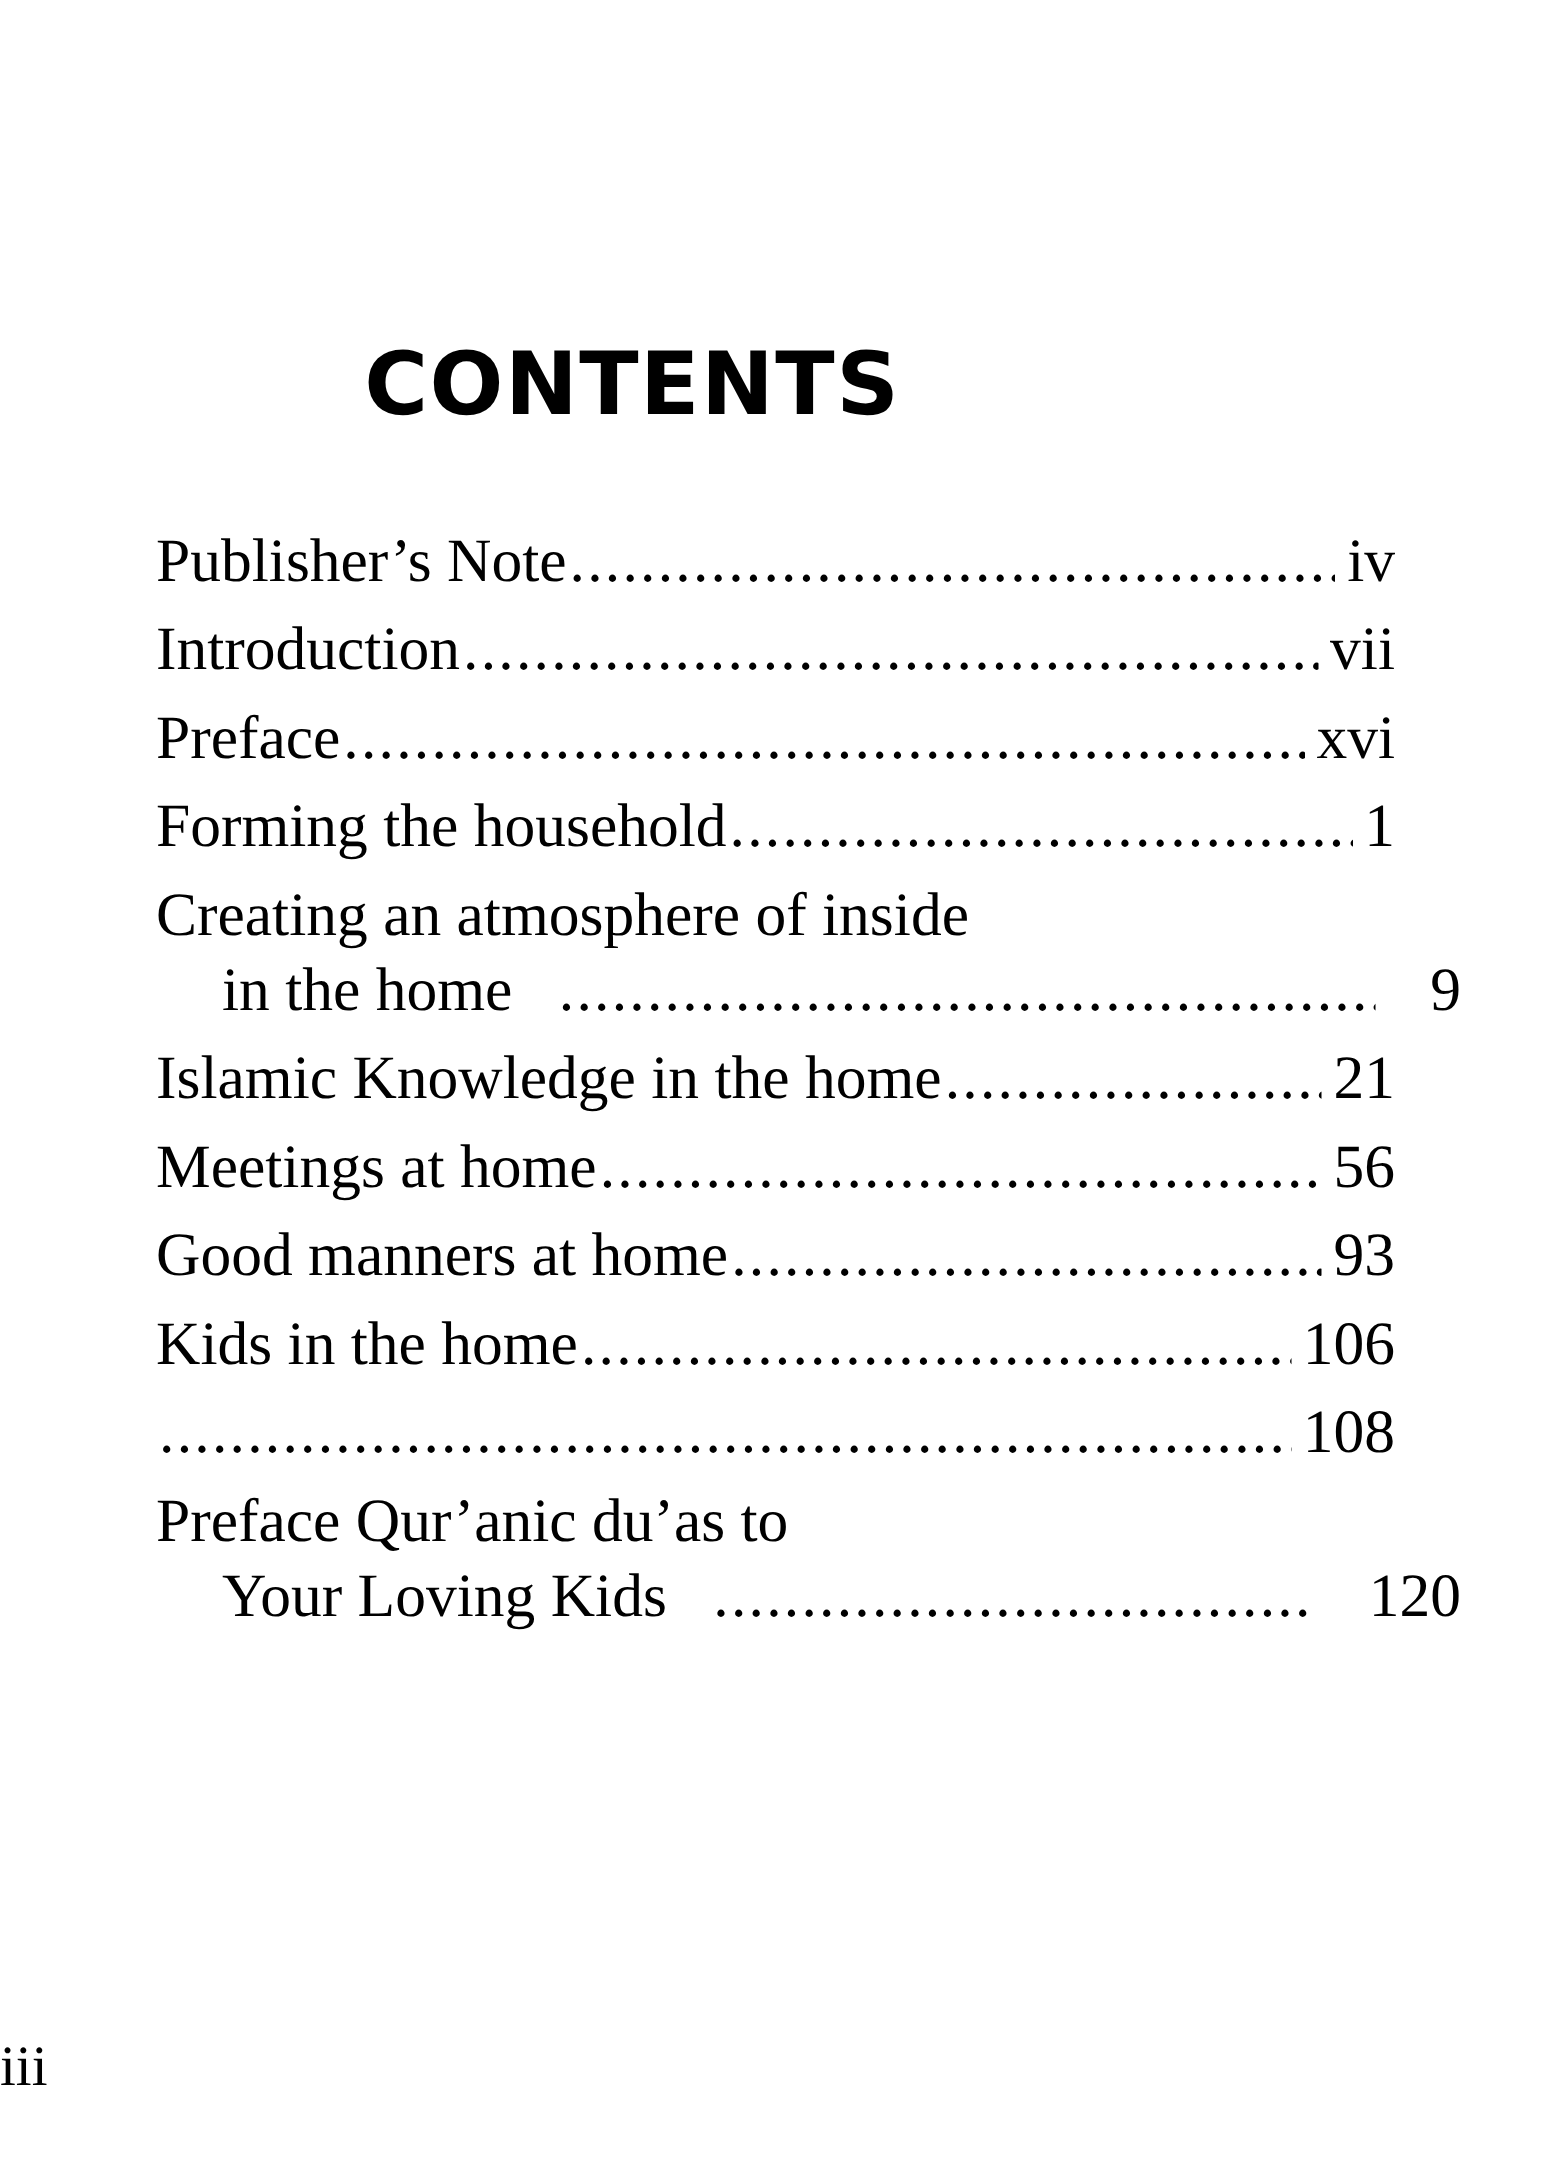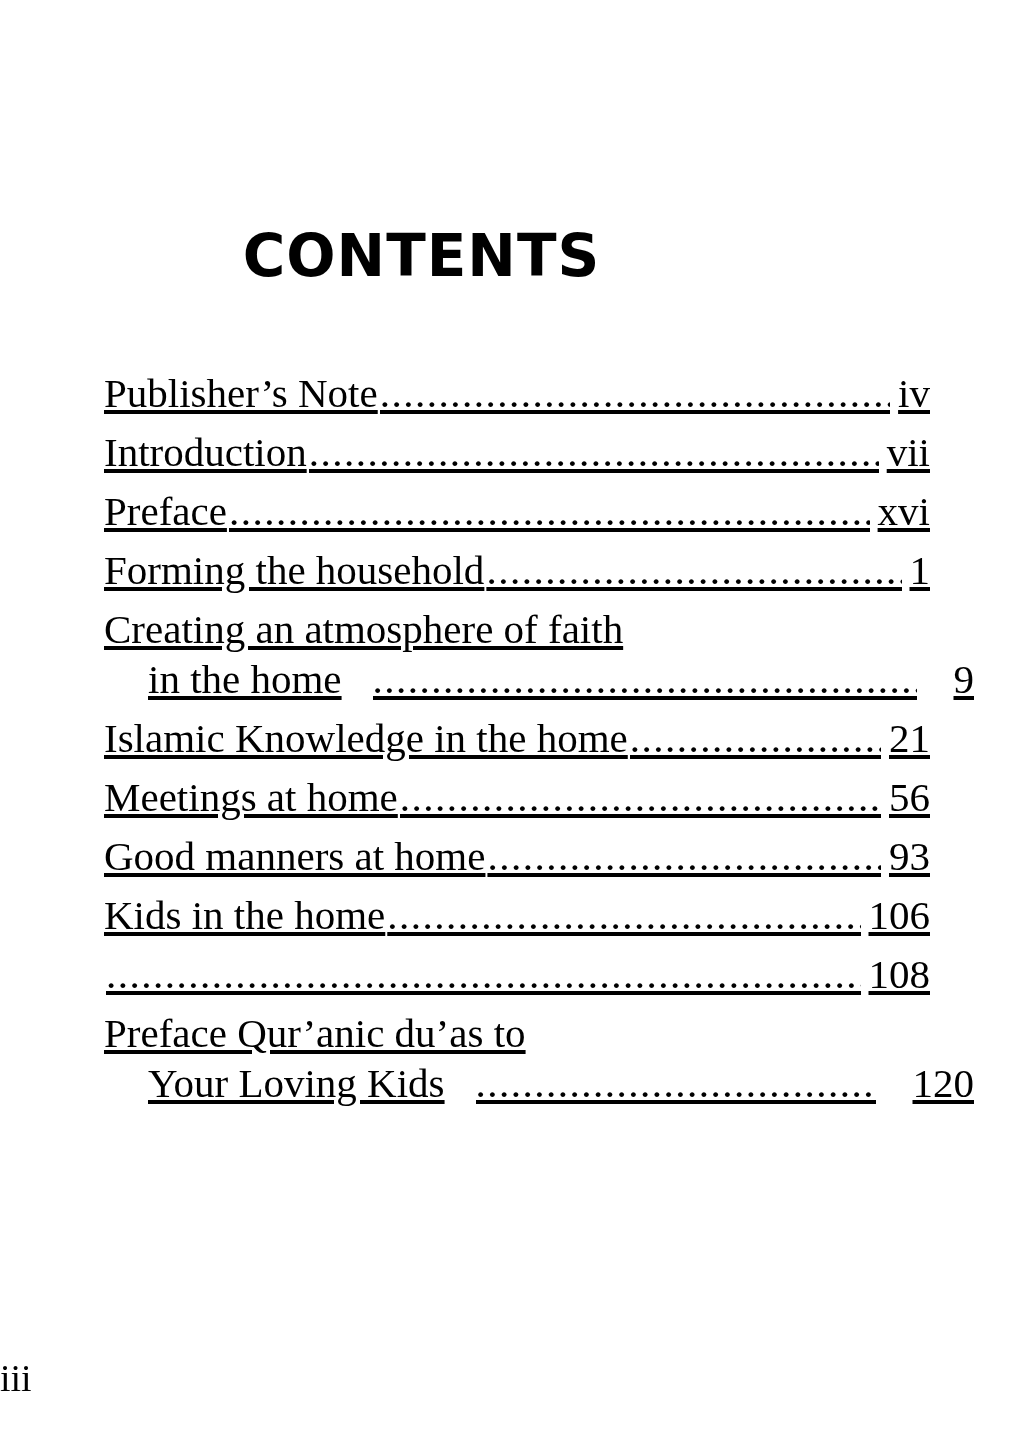--- a/index.html
+++ b/index.html
@@ -23,24 +23,23 @@
     left: 0;
     width: 843px;
     text-align: center;
     font-family: "DejaVu Sans", sans-serif;
     font-size: 58px;
     font-weight: 700;
     letter-spacing: 1px;
   }
   .toc {
     position: absolute;
-    top: 368px;
+    top: 348px;
     left: 104px;
     width: 826px;
-    text-decoration: underline;
   }
   .toc-entry {
     display: block;
     margin-bottom: 9px;
     font-size: 41px;
     line-height: 1.22;
   }
   .entry-row {
     display: flex;
     align-items: baseline;
@@ -109,21 +108,21 @@
         </div>
       </div>
       <div class="toc-entry">
         <div class="entry-row">
           <span class="entry-label">Forming the household</span>
           <span class="leader">........................................................................................................................</span>
           <span class="entry-page">1</span>
         </div>
       </div>
       <div class="toc-entry">
-        <div class="entry-firstline">Creating an atmosphere of faith</div>
+        <div class="entry-firstline">Creating an atmosphere of inside</div>
         <div class="entry-row indented">
           <span class="entry-label">in the home</span>
           <span class="leader">........................................................................................................................</span>
           <span class="entry-page">9</span>
         </div>
       </div>
       <div class="toc-entry">
         <div class="entry-row">
           <span class="entry-label">Islamic Knowledge in the home</span>
           <span class="leader">........................................................................................................................</span>

